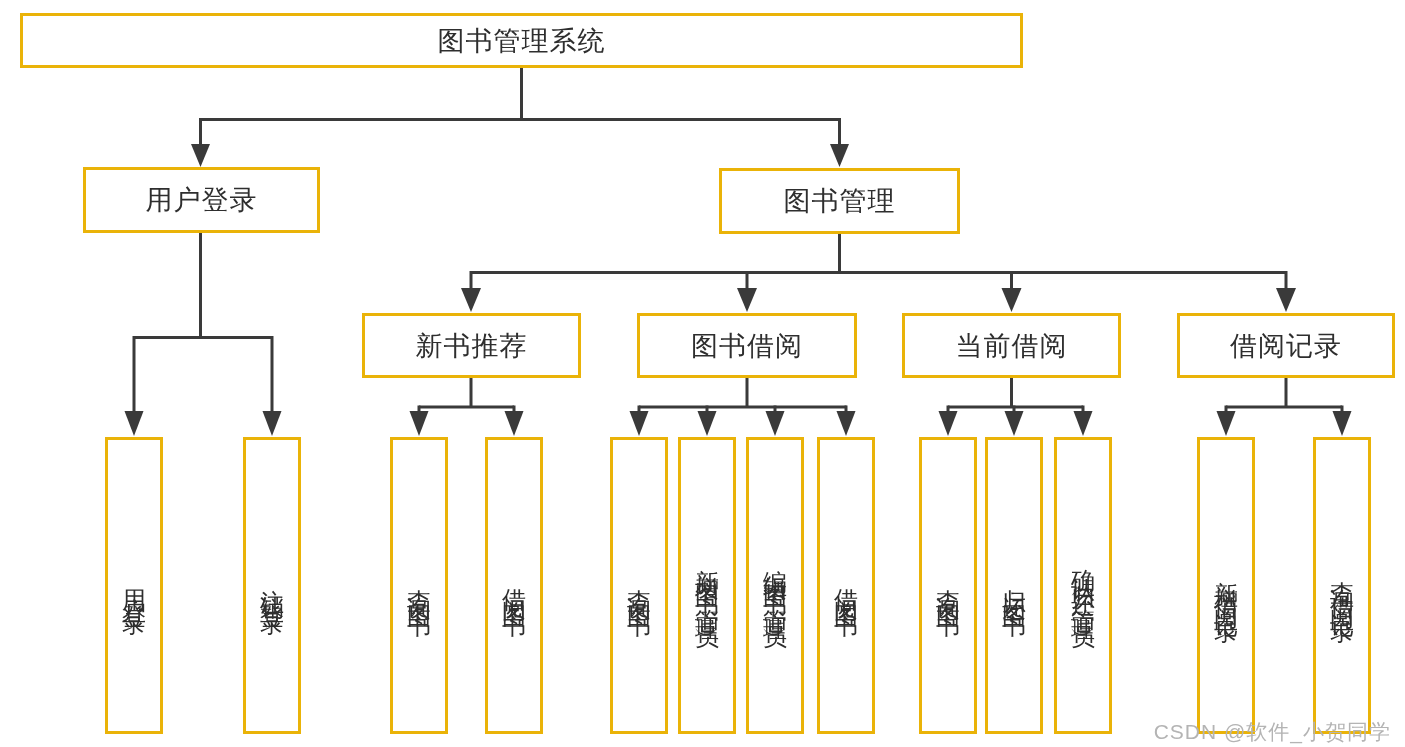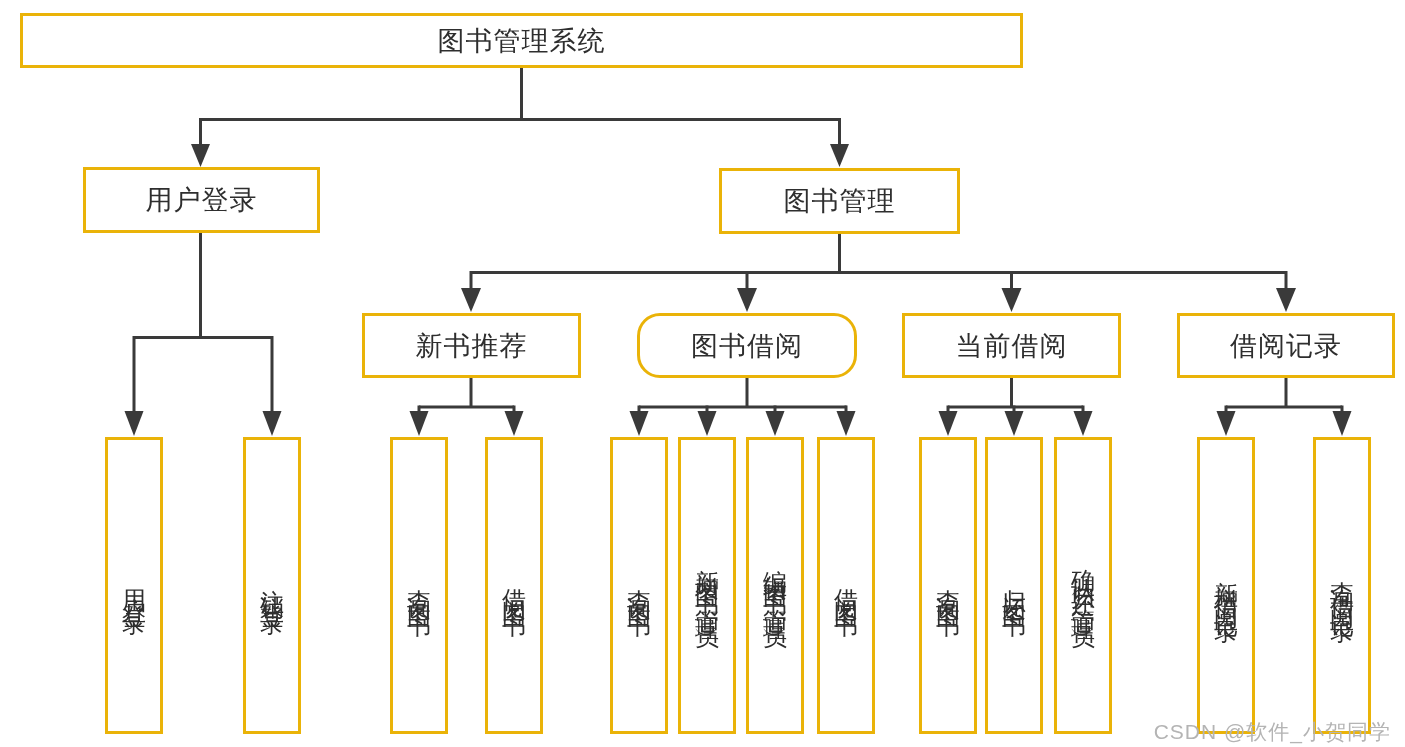--- a/index.html
+++ b/index.html
@@ -25,21 +25,21 @@
     writing-mode:vertical-rl;
     font-size:24px;font-weight:500;
     letter-spacing:8px;
     white-space:nowrap;
   }
   
   #node-root{left:20px;top:13px;width:1003px;height:55px;}
   #node-user-login{left:83px;top:167px;width:237px;height:66px;}
   #node-book-management{left:719px;top:168px;width:241px;height:66px;}
   #node-new-book-recommend{left:362px;top:313px;width:219px;height:65px;}
-  #node-book-borrowing{left:637px;top:313px;width:220px;height:65px;border-radius:23px;}
+  #node-book-borrowing{left:637px;top:313px;width:220px;height:65px;}
   #node-current-borrowing{left:902px;top:313px;width:219px;height:65px;}
   #node-borrowing-records{left:1177px;top:313px;width:218px;height:65px;}
   .leaf{top:437px;width:58px;height:297px;}
   #leaf-user-login{left:105px;}
   #leaf-logout{left:243px;}
   #leaf-nbr-query-books{left:390px;}
   #leaf-nbr-borrow-books{left:485px;}
   #leaf-bb-query-books{left:610px;}
   #leaf-bb-add-books-admin{left:678px;}
   #leaf-bb-edit-books-admin{left:746px;}

